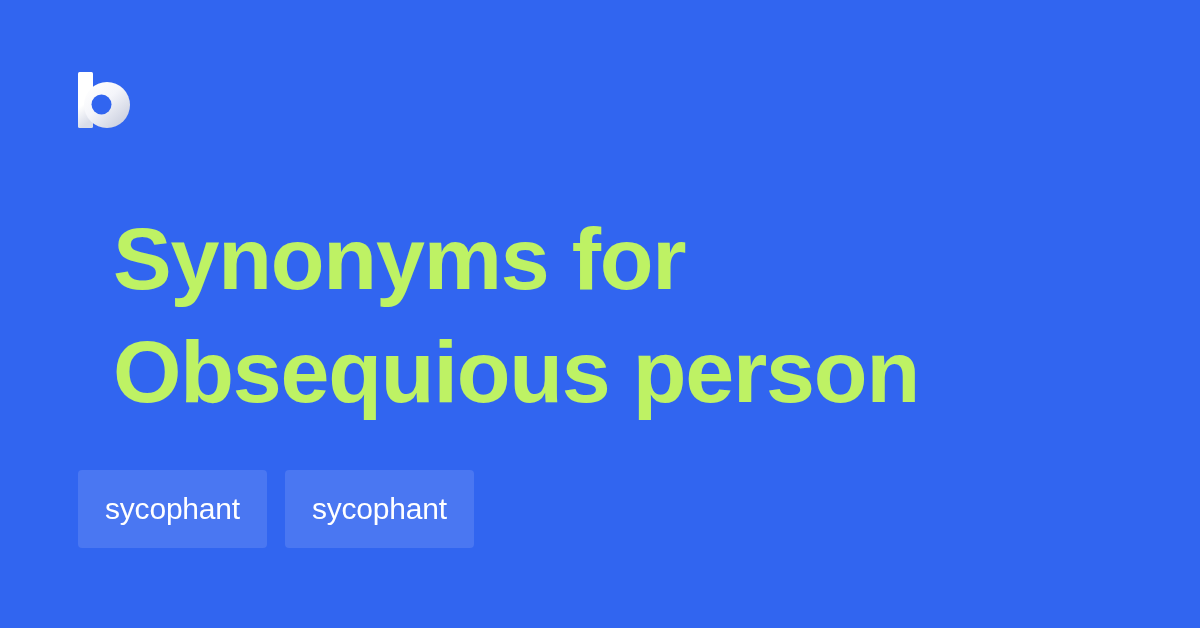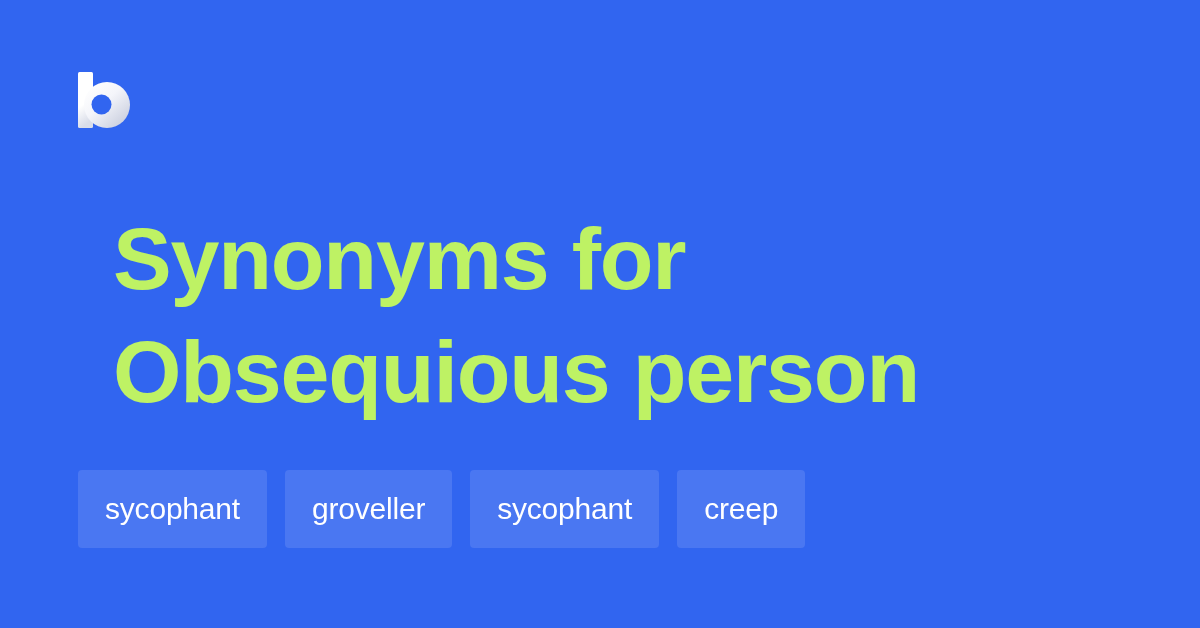--- a/index.html
+++ b/index.html
@@ -113,18 +113,16 @@
       <rect x="0" y="0" width="15" height="56" rx="1.5" fill="url(#stemGrad)"></rect>
       <circle cx="29" cy="33" r="23" fill="url(#bowlGrad)"></circle>
       <circle cx="23.5" cy="32.5" r="10" fill="#3165f0"></circle>
     </svg>
   </div>
 
   <h1 class="headline">Synonyms for Obsequious person</h1>
 
   <div class="chips">
     <div class="chip">sycophant</div>
-    <div class="chip">groveller</div>
     <div class="chip">sycophant</div>
-    <div class="chip">creep</div>
   </div>
 
 </div>
 
 </body></html>

